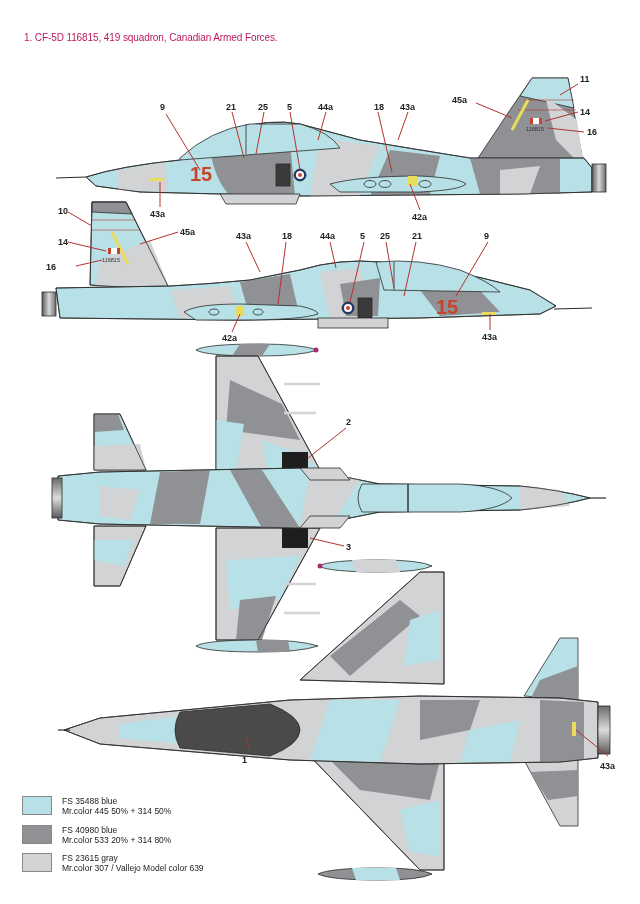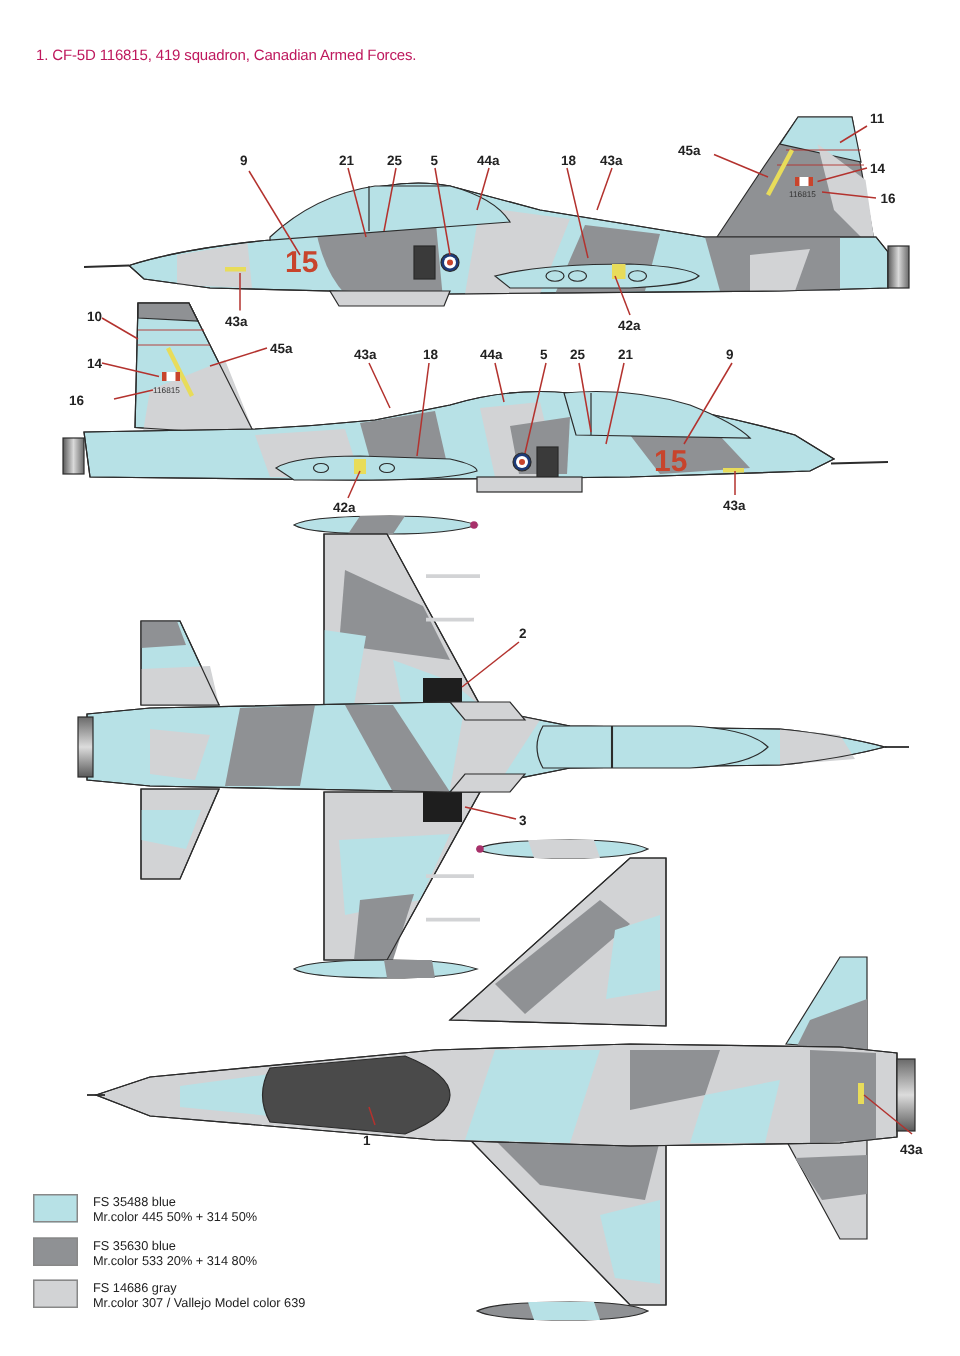--- a/index.html
+++ b/index.html
@@ -283,20 +283,20 @@
   </g>
 </svg>
 
 <div class="legend" style="top:796px">
   <div class="sw" style="background:#b7e1e6"></div>
   <div class="t1">FS 35488 blue</div>
   <div class="t2">Mr.color 445 50% + 314 50%</div>
 </div>
 <div class="legend" style="top:825px">
   <div class="sw" style="background:#8f9194"></div>
-  <div class="t1">FS 35630 blue</div>
+  <div class="t1">FS 40980 blue</div>
   <div class="t2">Mr.color 533 20% + 314 80%</div>
 </div>
 <div class="legend" style="top:853px">
   <div class="sw" style="background:#d2d3d5"></div>
-  <div class="t1">FS 14686 gray</div>
+  <div class="t1">FS 23615 gray</div>
   <div class="t2">Mr.color 307 / Vallejo Model color 639</div>
 </div>
 
 </body></html>

